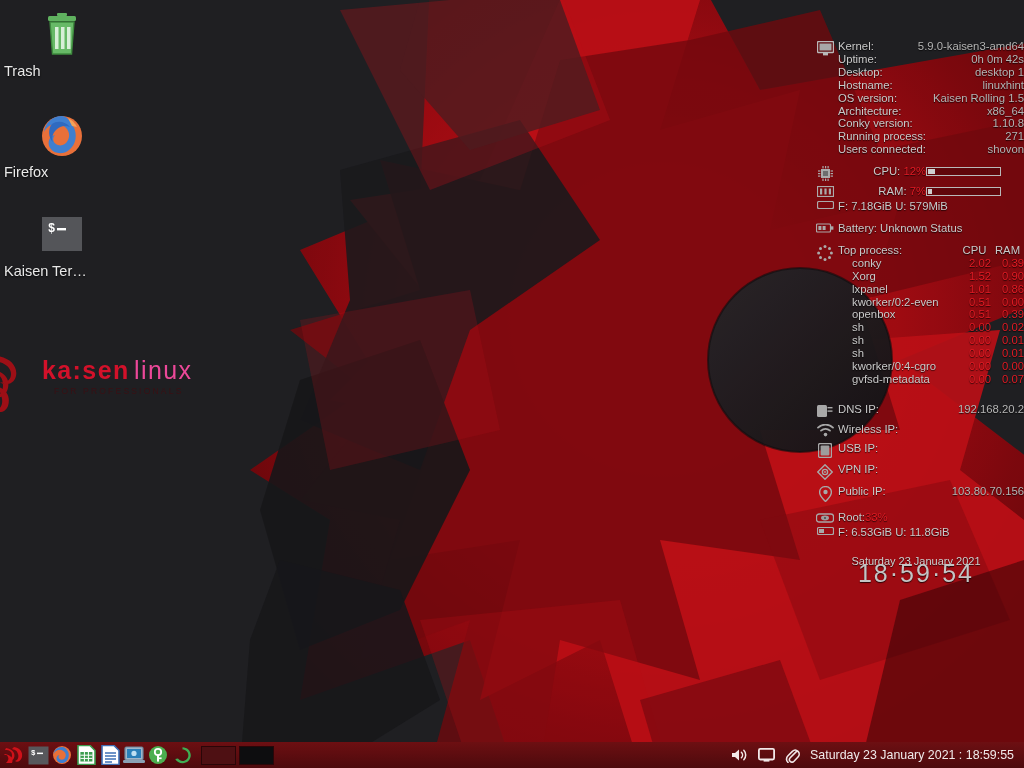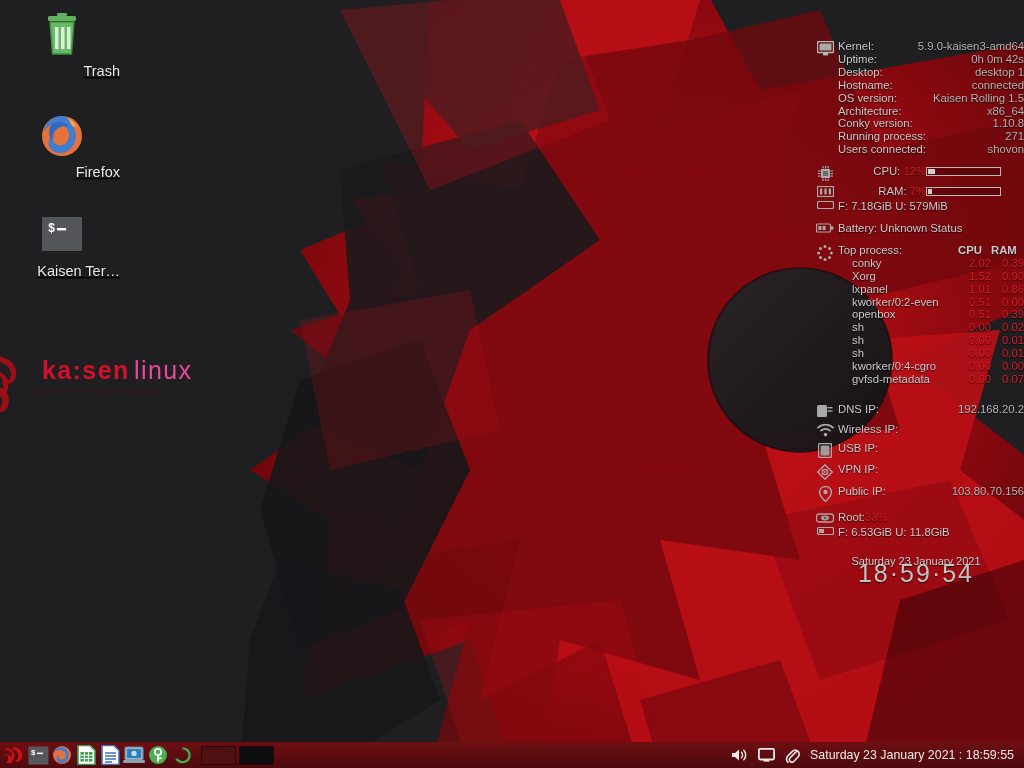--- a/index.html
+++ b/index.html
@@ -10,36 +10,36 @@
     position:relative;
   }
 
   
   #wallpaper { position:absolute; inset:0; background:#232326; }
   #wallpaper svg { display:block; width:1024px; height:768px; }
 
   
   .desk-icons { position:absolute; left:0; top:0; width:124px; }
   .desk-icon {
-    width:124px; text-align:right; margin-top:10px;
-    cursor:pointer; user-select:none;text-decoration:underline;
+    width:124px; text-align:left; margin-top:10px;
+    cursor:pointer; user-select:none;
   }
   .desk-icon .glyph { height:52px; display:flex; align-items:center; justify-content:center; }
   .desk-icon .lbl {
     color:#e9e9e9; font-size:14.5px; margin-top:3px;
     text-shadow:0 1px 2px rgba(0,0,0,.9); white-space:nowrap;
     overflow:hidden; text-overflow:ellipsis; padding:0 4px;
   }
 
   
   #watermark { position:absolute; left:0; top:352px; width:230px; height:62px; }
   #wm-text { position:absolute; left:42px; top:4px; }
   #wm-text .ka { color:#d3112a; font-size:25px; font-weight:bold; letter-spacing:1.4px; }
   #wm-text .lx { color:#ec4899; font-size:25px; letter-spacing:1.4px; }
-  #wm-sub { position:absolute; left:32px; top:34px; color:#3a1014; font-size:8.5px; letter-spacing:2.2px; }
+  #wm-sub { position:absolute; left:54px; top:34px; color:#3a1014; font-size:8.5px; letter-spacing:2.2px; }
 
   
   #conky {
     position:absolute; left:812px; top:40px; width:212px;
     font-size:11.3px; line-height:12.9px; color:#c9c9c9;
     text-shadow:0 1px 1px rgba(0,0,0,.75);
   }
   .c-row { display:flex; align-items:flex-start; }
   .c-ico { width:26px; flex:0 0 26px; display:flex; align-items:flex-start; justify-content:center; padding-top:1px; }
   .c-body { flex:1 1 auto; }
@@ -50,21 +50,21 @@
   .hl { color:#e01b24; }
   .bar {
     width:75px; height:9px; border:1px solid #b9b9b9; background:rgba(0,0,0,.18);
     position:relative; display:inline-block; vertical-align:middle;
   }
   .bar i { position:absolute; left:1px; top:1px; bottom:1px; background:#cfcfcf; display:block; }
   .cpu-line { display:flex; align-items:center; }
   .cpu-line .lab { width:88px;text-align:right; }
   .proc-head { display:flex; }
   .proc-head .nm { flex:1 1 auto; }
-  .proc-head .cc, .proc-head .rr { width:33px; text-align:left;font-weight:bold; }
+  .proc-head .cc, .proc-head .rr { width:33px; text-align:center; }
   .proc-row { display:flex; color:#c9c9c9;align-items:center; }
   .proc-row .nm { flex:1 1 auto; padding-left:14px; white-space:nowrap; overflow:hidden; }
   .proc-row .cc, .proc-row .rr { width:33px; text-align:right; color:#e01b24; }
   #clockbox { margin-top:16px; text-align:center; padding-right:4px; }
   #clk-date { color:#cfcfcf; font-size:11px; }
   #clk-time { color:#c4c4c4; font-size:25px; letter-spacing:2px; margin-top:-1px; }
 
   
   #taskbar {
     position:absolute; left:0; bottom:0; width:1024px; height:26px;
@@ -208,21 +208,21 @@
       <div class="kv">
           <span class="k">Uptime:</span>
           <span class="v">0h 0m 42s</span>
         </div>
       <div class="kv">
           <span class="k">Desktop:</span>
           <span class="v">desktop 1</span>
         </div>
       <div class="kv">
           <span class="k">Hostname:</span>
-          <span class="v">connected</span>
+          <span class="v">linuxhint</span>
         </div>
       <div class="kv">
           <span class="k">OS version:</span>
           <span class="v">Kaisen Rolling 1.5</span>
         </div>
       <div class="kv">
           <span class="k">Architecture:</span>
           <span class="v">x86_64</span>
         </div>
       <div class="kv">

